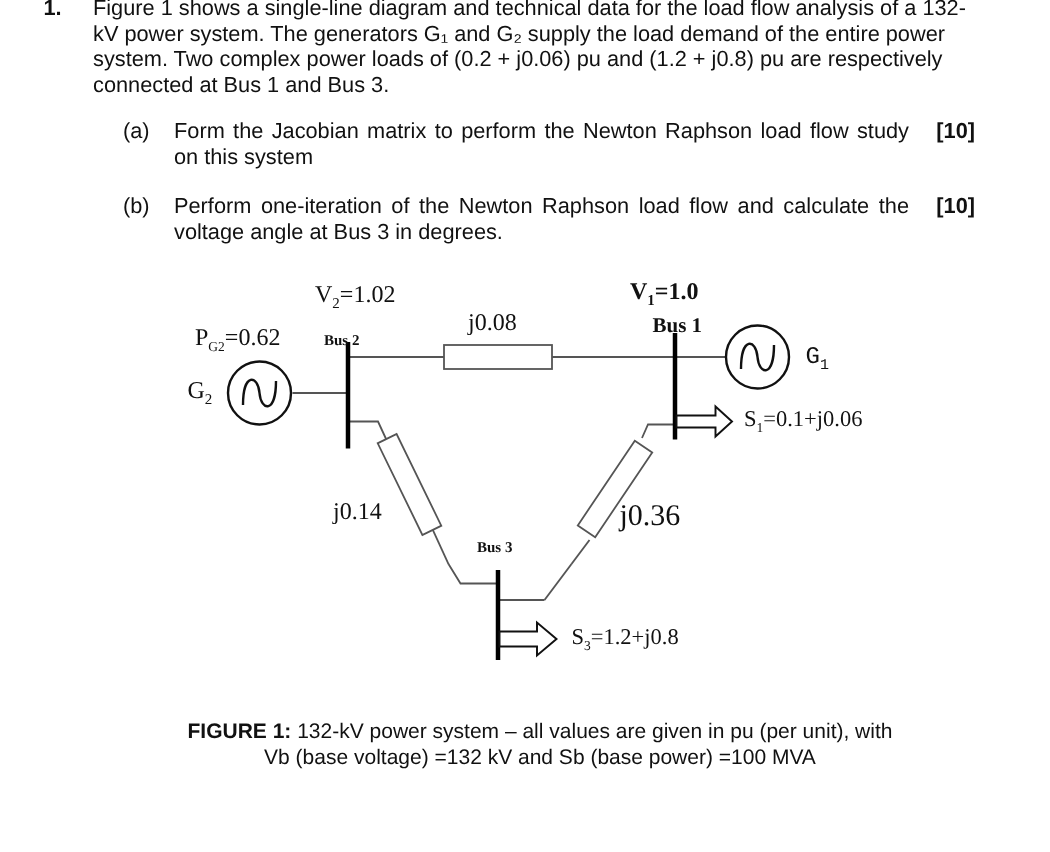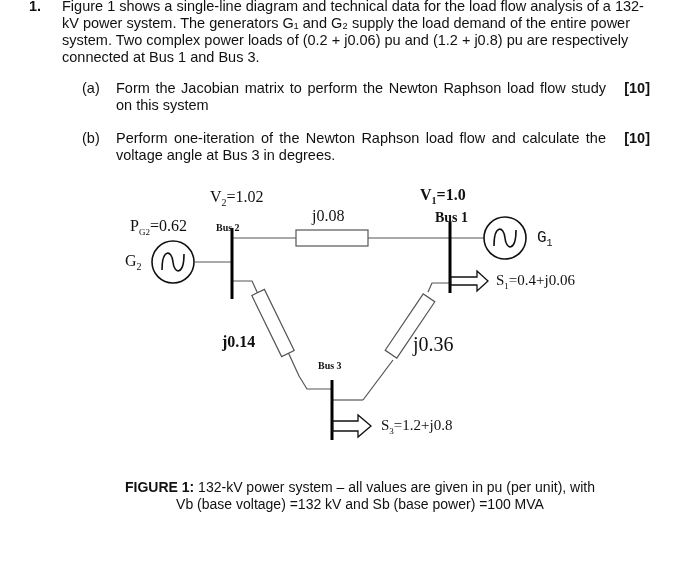--- a/index.html
+++ b/index.html
@@ -93,23 +93,23 @@
 <div class="serif" style="position:absolute;left:130px;top:217px;font-size:16px;"><span>P</span><sub style="font-size:9px;">G2</sub><span>=0.62</span></div>
 <div class="serif" style="position:absolute;left:125px;top:252px;font-size:16px;"><span>G</span><sub style="font-size:10px;">2</sub></div>
 
 <div class="serif" style="position:absolute;left:312px;top:207px;font-size:16px;">j0.08</div>
 
 <div class="serif" style="position:absolute;left:420px;top:186px;font-size:16px;font-weight:bold;"><span>V</span><sub style="font-size:10px;">1</sub><span>=1.0</span></div>
 <div class="serif" style="position:absolute;left:435px;top:210px;font-size:14px;font-weight:bold;">Bus 1</div>
 
 <div class="serif" style="position:absolute;left:537px;top:229px;font-size:16px;font-family:Liberation Mono, monospace;"><span>G</span><sub style="font-size:10px;">1</sub></div>
 
-<div class="serif" style="position:absolute;left:496px;top:272px;font-size:15px;"><span>S</span><sub style="font-size:9px;">1</sub><span>=0.4+j0.06</span></div>
+<div class="serif" style="position:absolute;left:496px;top:272px;font-size:15px;"><span>S</span><sub style="font-size:9px;">1</sub><span>=0.1+j0.06</span></div>
 
-<div class="serif" style="position:absolute;left:222px;top:333px;font-size:16px;font-weight:bold;">j0.14</div>
+<div class="serif" style="position:absolute;left:222px;top:333px;font-size:16px;">j0.14</div>
 <div class="serif" style="position:absolute;left:413px;top:333px;font-size:20px;">j0.36</div>
 
 <div class="serif" style="position:absolute;left:318px;top:360px;font-size:10px;font-weight:bold;">Bus 3</div>
 
 <div class="serif" style="position:absolute;left:381px;top:417px;font-size:15px;"><span>S</span><sub style="font-size:9px;">3</sub><span>=1.2+j0.8</span></div>
 
 <div class="cap">
   <b>FIGURE 1:</b><span> 132-kV power system – all values are given in pu (per unit), with</span><br>
   <span>Vb (base voltage) =132 kV and Sb (base power) =100 MVA</span>
 </div>

